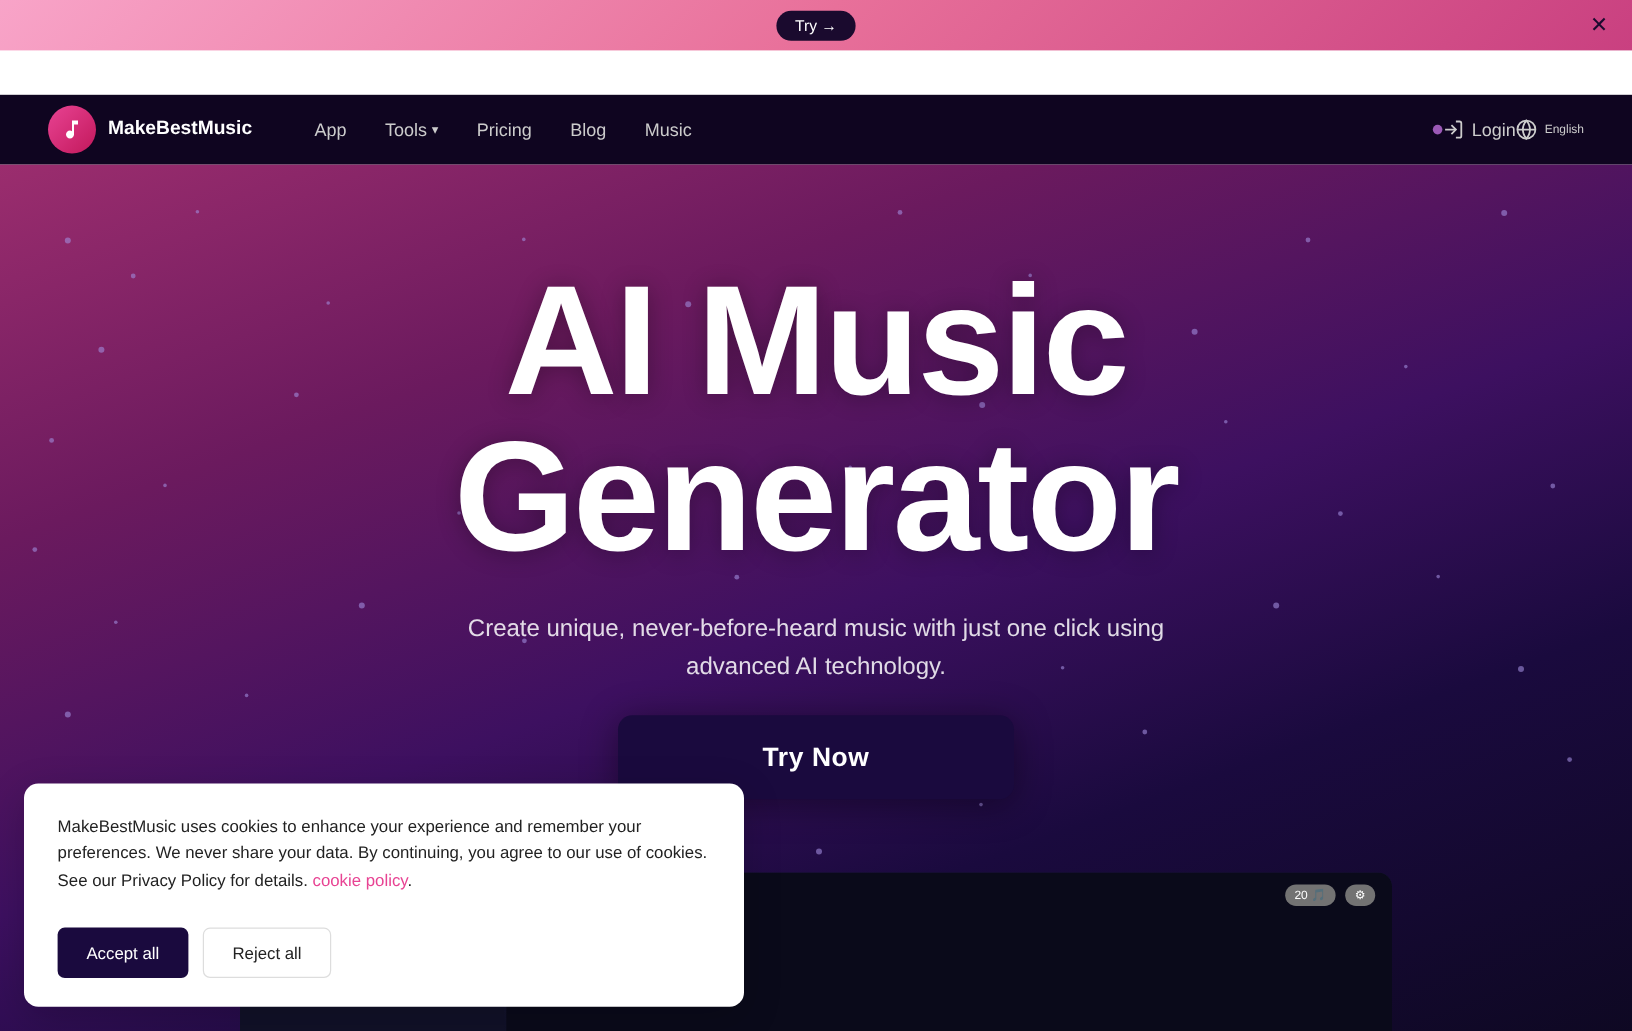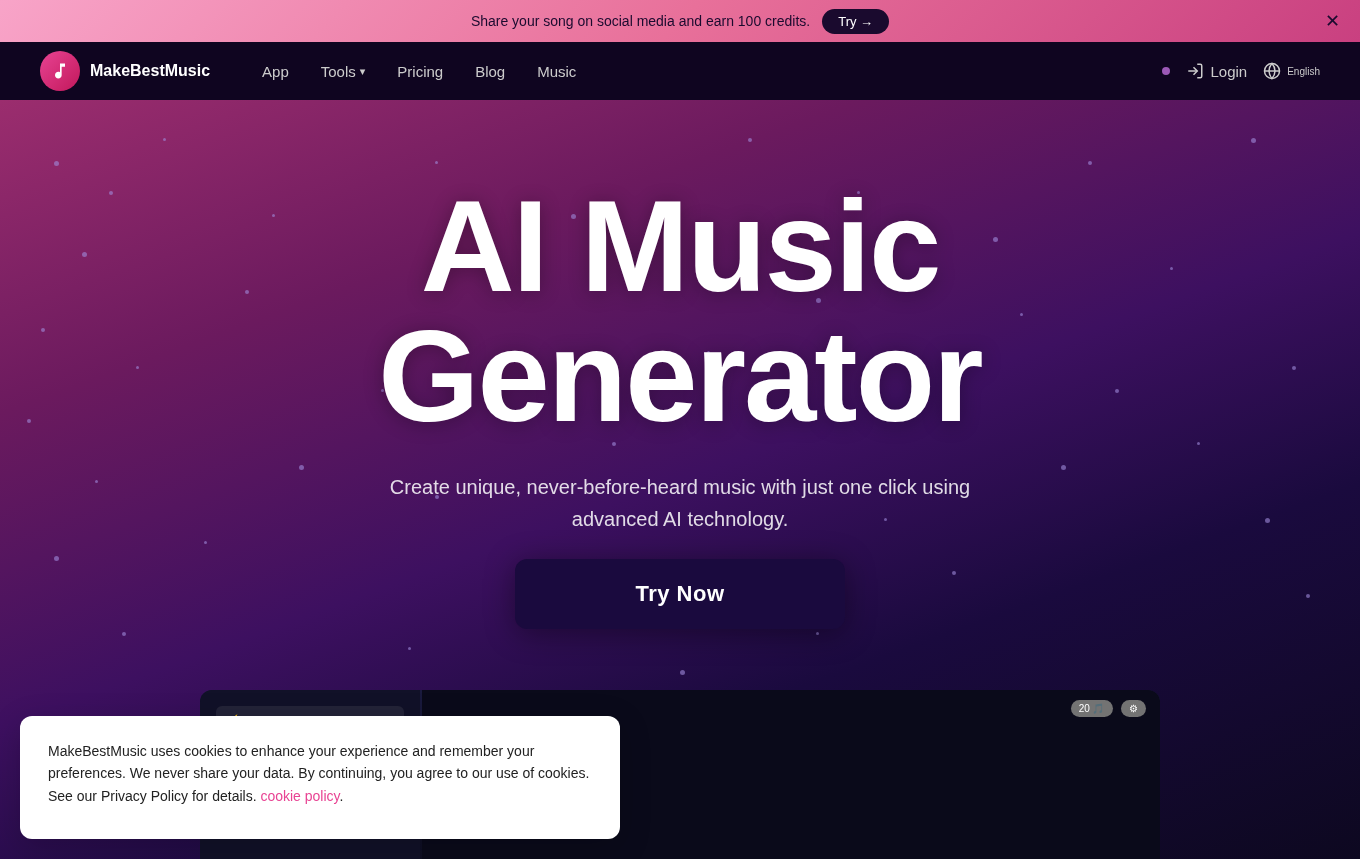--- a/index.html
+++ b/index.html
@@ -46,20 +46,21 @@
 
     
     .navbar {
       background: #0f0520;
       display: flex;
       align-items: center;
       padding: 0 40px;
       height: 58px;
       position: relative;
       z-index: 100;
+      margin-top: 37px;
     }
     .nav-logo {
       display: flex;
       align-items: center;
       gap: 10px;
       margin-right: 40px;
       text-decoration: none;
     }
     .logo-icon {
       width: 40px;
@@ -91,21 +92,20 @@
       border-radius: 6px;
       display: flex;
       align-items: center;
       gap: 4px;
       cursor: pointer;
     }
     .nav-link .chevron { font-size: 11px; }
     .nav-right {
       display: flex;
       align-items: center;
-      gap: 16px;
       margin-left: auto;
     }
     .nav-dot {
       width: 8px;
       height: 8px;
       background: #9b59b6;
       border-radius: 50%;
     }
     .nav-login {
       color: #ccc;
@@ -196,21 +196,21 @@
       border-radius: 12px;
       padding: 24px 28px;
       max-width: 600px;
       box-shadow: 0 8px 32px rgba(0,0,0,0.18);
       z-index: 1000;
     }
     .cookie-text {
       font-size: 14px;
       color: #222;
       line-height: 1.6;
-      margin-bottom: 8px;
+      margin-bottom: 29px;
     }
     .cookie-link {
       color: #e84393;
       text-decoration: none;
     }
     .cookie-buttons {
       display: flex;
       gap: 12px;
     }
     .btn-accept {
@@ -297,21 +297,20 @@
       font-size: 10px;
       display: flex;
       align-items: center;
       gap: 4px;
     }
   </style>
 </head>
 <body>
 
 <div class="announcement-bar">
-  <span class="announcement-text">Share your song on social media and earn 100 credits.</span>
   <button class="announcement-cta">Try →</button>
   <button class="announcement-close">✕</button>
 </div>
 
 <nav class="navbar">
   <a class="nav-logo" href="#">
     <div class="logo-icon">
       <svg width="20" height="20" viewBox="0 0 24 24" fill="white">
         <path d="M12 3v10.55c-.59-.34-1.27-.55-2-.55-2.21 0-4 1.79-4 4s1.79 4 4 4 4-1.79 4-4V7h4V3h-6z"></path>
       </svg>
@@ -438,13 +437,17 @@
       </div>
     </div>
   </div>
 </section>
 
 <div class="cookie-banner">
   <p class="cookie-text">
     <span>MakeBestMusic uses cookies to enhance your experience and remember your preferences. We never share your data. By continuing, you agree to our use of cookies. See our Privacy Policy for details.</span>
     <a class="cookie-link" href="#">cookie policy</a>.
   </p>
+  <div class="cookie-buttons">
+    <button class="btn-accept">Accept all</button>
+    <button class="btn-reject">Reject all</button>
+  </div>
 </div>
 
 </body></html>

